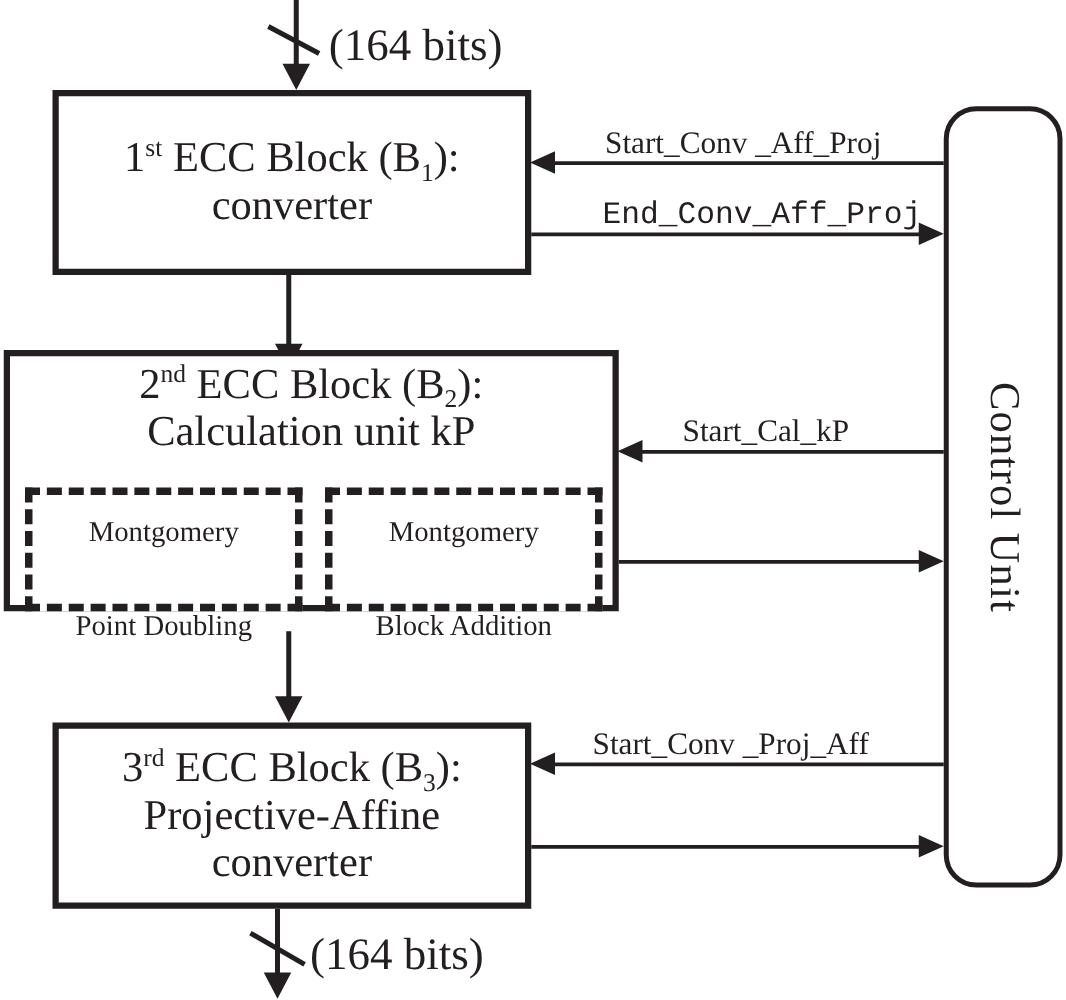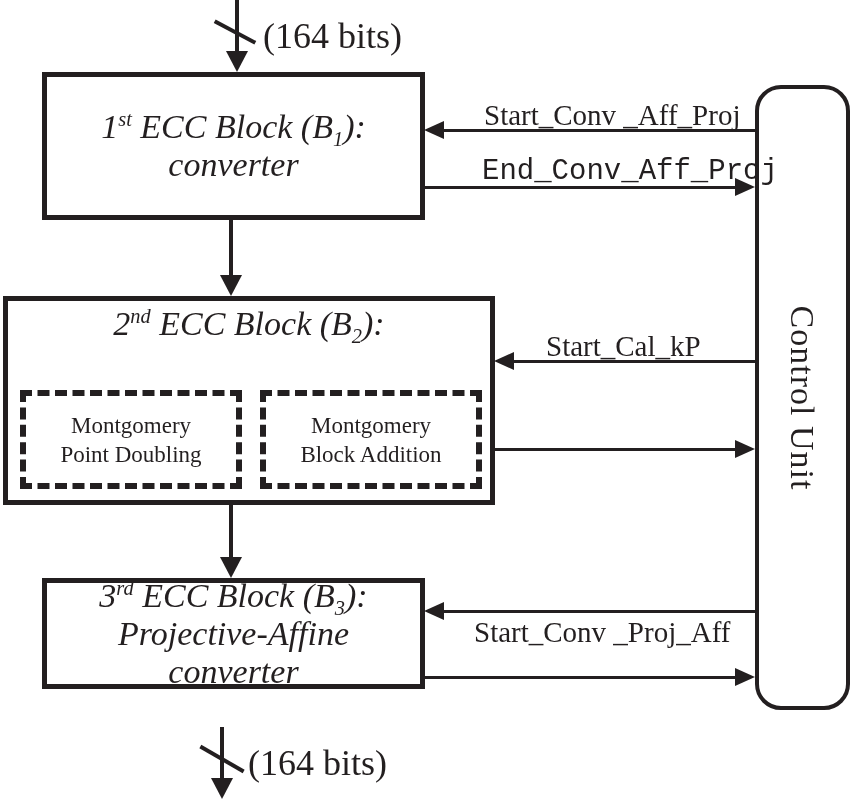--- a/index.html
+++ b/index.html
@@ -6,83 +6,84 @@
   .canvas {
     position:relative; width:853px; height:800px; background:#ffffff;
     font-family:"Liberation Serif","DejaVu Serif",serif; color:#231f20;
     overflow:hidden;
   }
   .box {
     position:absolute; box-sizing:border-box; background:#ffffff;
     border:5px solid #231f20;
   }
   .flexcenter { display:flex; flex-direction:column; align-items:center; justify-content:center; text-align:center; }
-  .bt { font-size:34px; line-height:38px; white-space:nowrap;font-style:italic; }
+  .bt { font-size:34px; line-height:38px; white-space:nowrap; }
   .bt sup { font-size:60%; vertical-align:super; line-height:0; }
   .bt sub { font-size:60%; vertical-align:sub; line-height:0; }
   .b2-title { position:absolute; left:0; right:0; top:4px; text-align:center; }
   .dashed {
     position:absolute; box-sizing:border-box; background:#ffffff;
     border:6px dashed #231f20; display:flex; flex-direction:column;
     align-items:center; justify-content:center; text-align:center;
   }
-  .dashed .dt { font-size:23px; line-height:29px; white-space:nowrap; }
+  .dashed .dt { font-size:23px; line-height:29px; white-space:nowrap;margin-top:46px; }
   .cu {
     position:absolute; box-sizing:border-box; background:#ffffff;
     border:4px solid #231f20; border-radius:26px;
     display:flex; align-items:center; justify-content:center;
   }
   .cu-label { transform:rotate(90deg); white-space:nowrap; font-size:34px; letter-spacing:1px; }
   .hline { position:absolute; height:3px; background:#231f20; }
   .vline { position:absolute; width:4px; background:#231f20; }
   .arr { position:absolute; width:0; height:0; }
   .arr.down  { border-left:11px solid transparent; border-right:11px solid transparent; border-top:21px solid #231f20; }
   .arr.left  { border-top:9px solid transparent; border-bottom:9px solid transparent; border-right:20px solid #231f20; }
   .arr.right { border-top:9px solid transparent; border-bottom:9px solid transparent; border-left:20px solid #231f20; }
   .slash { position:absolute; height:4px; background:#231f20; }
-  .sig-label { position:absolute; font-size:29px; line-height:28px; white-space:nowrap; }
+  .sig-label { position:absolute; font-size:25px; line-height:28px; white-space:nowrap; }
   .bus-label { position:absolute; font-size:36px; line-height:30px; white-space:nowrap; }
 </style>
 </head>
 <body>
 
 <div class="canvas">
 
   <div class="vline" style="left:235px; top:0; height:53px;"></div>
   <div class="arr down" style="left:226px; top:51px;"></div>
   <div class="slash" style="left:212px; top:30px; width:46px; transform:rotate(28deg);"></div>
   <div class="bus-label" style="left:263px; top:21px;">(164 bits)</div>
 
   <div class="box flexcenter" style="left:42px; top:72px; width:383px; height:148px;">
     <div class="bt"><span>1</span><sup>st</sup><span> ECC Block (B</span><sub>1</sub><span>):</span></div>
     <div class="bt">converter</div>
   </div>
 
   <div class="vline" style="left:229px; top:220px; height:57px;"></div>
   <div class="arr down" style="left:220px; top:275px;"></div>
 
-  <div class="box" style="left:3px; top:296px; width:492px; height:209px;">
+  <div class="box" style="left:3px; top:280px; width:492px; height:209px;">
     <div class="b2-title">
       <div class="bt"><span>2</span><sup>nd</sup><span> ECC Block (B</span><sub>2</sub><span>):</span></div>
+      <div class="bt">Calculation unit kP</div>
     </div>
   </div>
 
   <div class="dashed" style="left:20px; top:390px; width:222px; height:99px;">
     <div class="dt">Montgomery</div>
     <div class="dt">Point Doubling</div>
   </div>
   <div class="dashed" style="left:260px; top:390px; width:222px; height:99px;">
     <div class="dt">Montgomery</div>
     <div class="dt">Block Addition</div>
   </div>
 
   <div class="vline" style="left:229px; top:505px; height:53px;"></div>
   <div class="arr down" style="left:220px; top:557px;"></div>
 
-  <div class="box flexcenter" style="left:42px; top:578px; width:383px; height:111px;">
+  <div class="box flexcenter" style="left:42px; top:578px; width:383px; height:149px;">
     <div class="bt"><span>3</span><sup>rd</sup><span> ECC Block (B</span><sub>3</sub><span>):</span></div>
     <div class="bt">Projective-Affine</div>
     <div class="bt">converter</div>
   </div>
 
   <div class="vline" style="left:220px; top:727px; height:52px;"></div>
   <div class="arr down" style="left:211px; top:778px;"></div>
   <div class="slash" style="left:197px; top:757px; width:50px; transform:rotate(30deg);"></div>
   <div class="bus-label" style="left:248px; top:748px;">(164 bits)</div>
 
@@ -100,18 +101,18 @@
 
   <div class="hline" style="left:512px; top:360px; width:243px;"></div>
   <div class="arr left" style="left:494px; top:352px;"></div>
   <div class="sig-label" style="left:546px; top:332px;">Start_Cal_kP</div>
 
   <div class="hline" style="left:495px; top:448px; width:242px;"></div>
   <div class="arr right" style="left:735px; top:440px;"></div>
 
   <div class="hline" style="left:442px; top:610px; width:313px;"></div>
   <div class="arr left" style="left:424px; top:602px;"></div>
-  <div class="sig-label" style="left:474px; top:582px;margin-top:36px;">Start_Conv _Proj_Aff</div>
+  <div class="sig-label" style="left:474px; top:582px;">Start_Conv _Proj_Aff</div>
 
   <div class="hline" style="left:425px; top:676px; width:312px;"></div>
   <div class="arr right" style="left:735px; top:668px;"></div>
 
 </div>
 
 </body></html>

